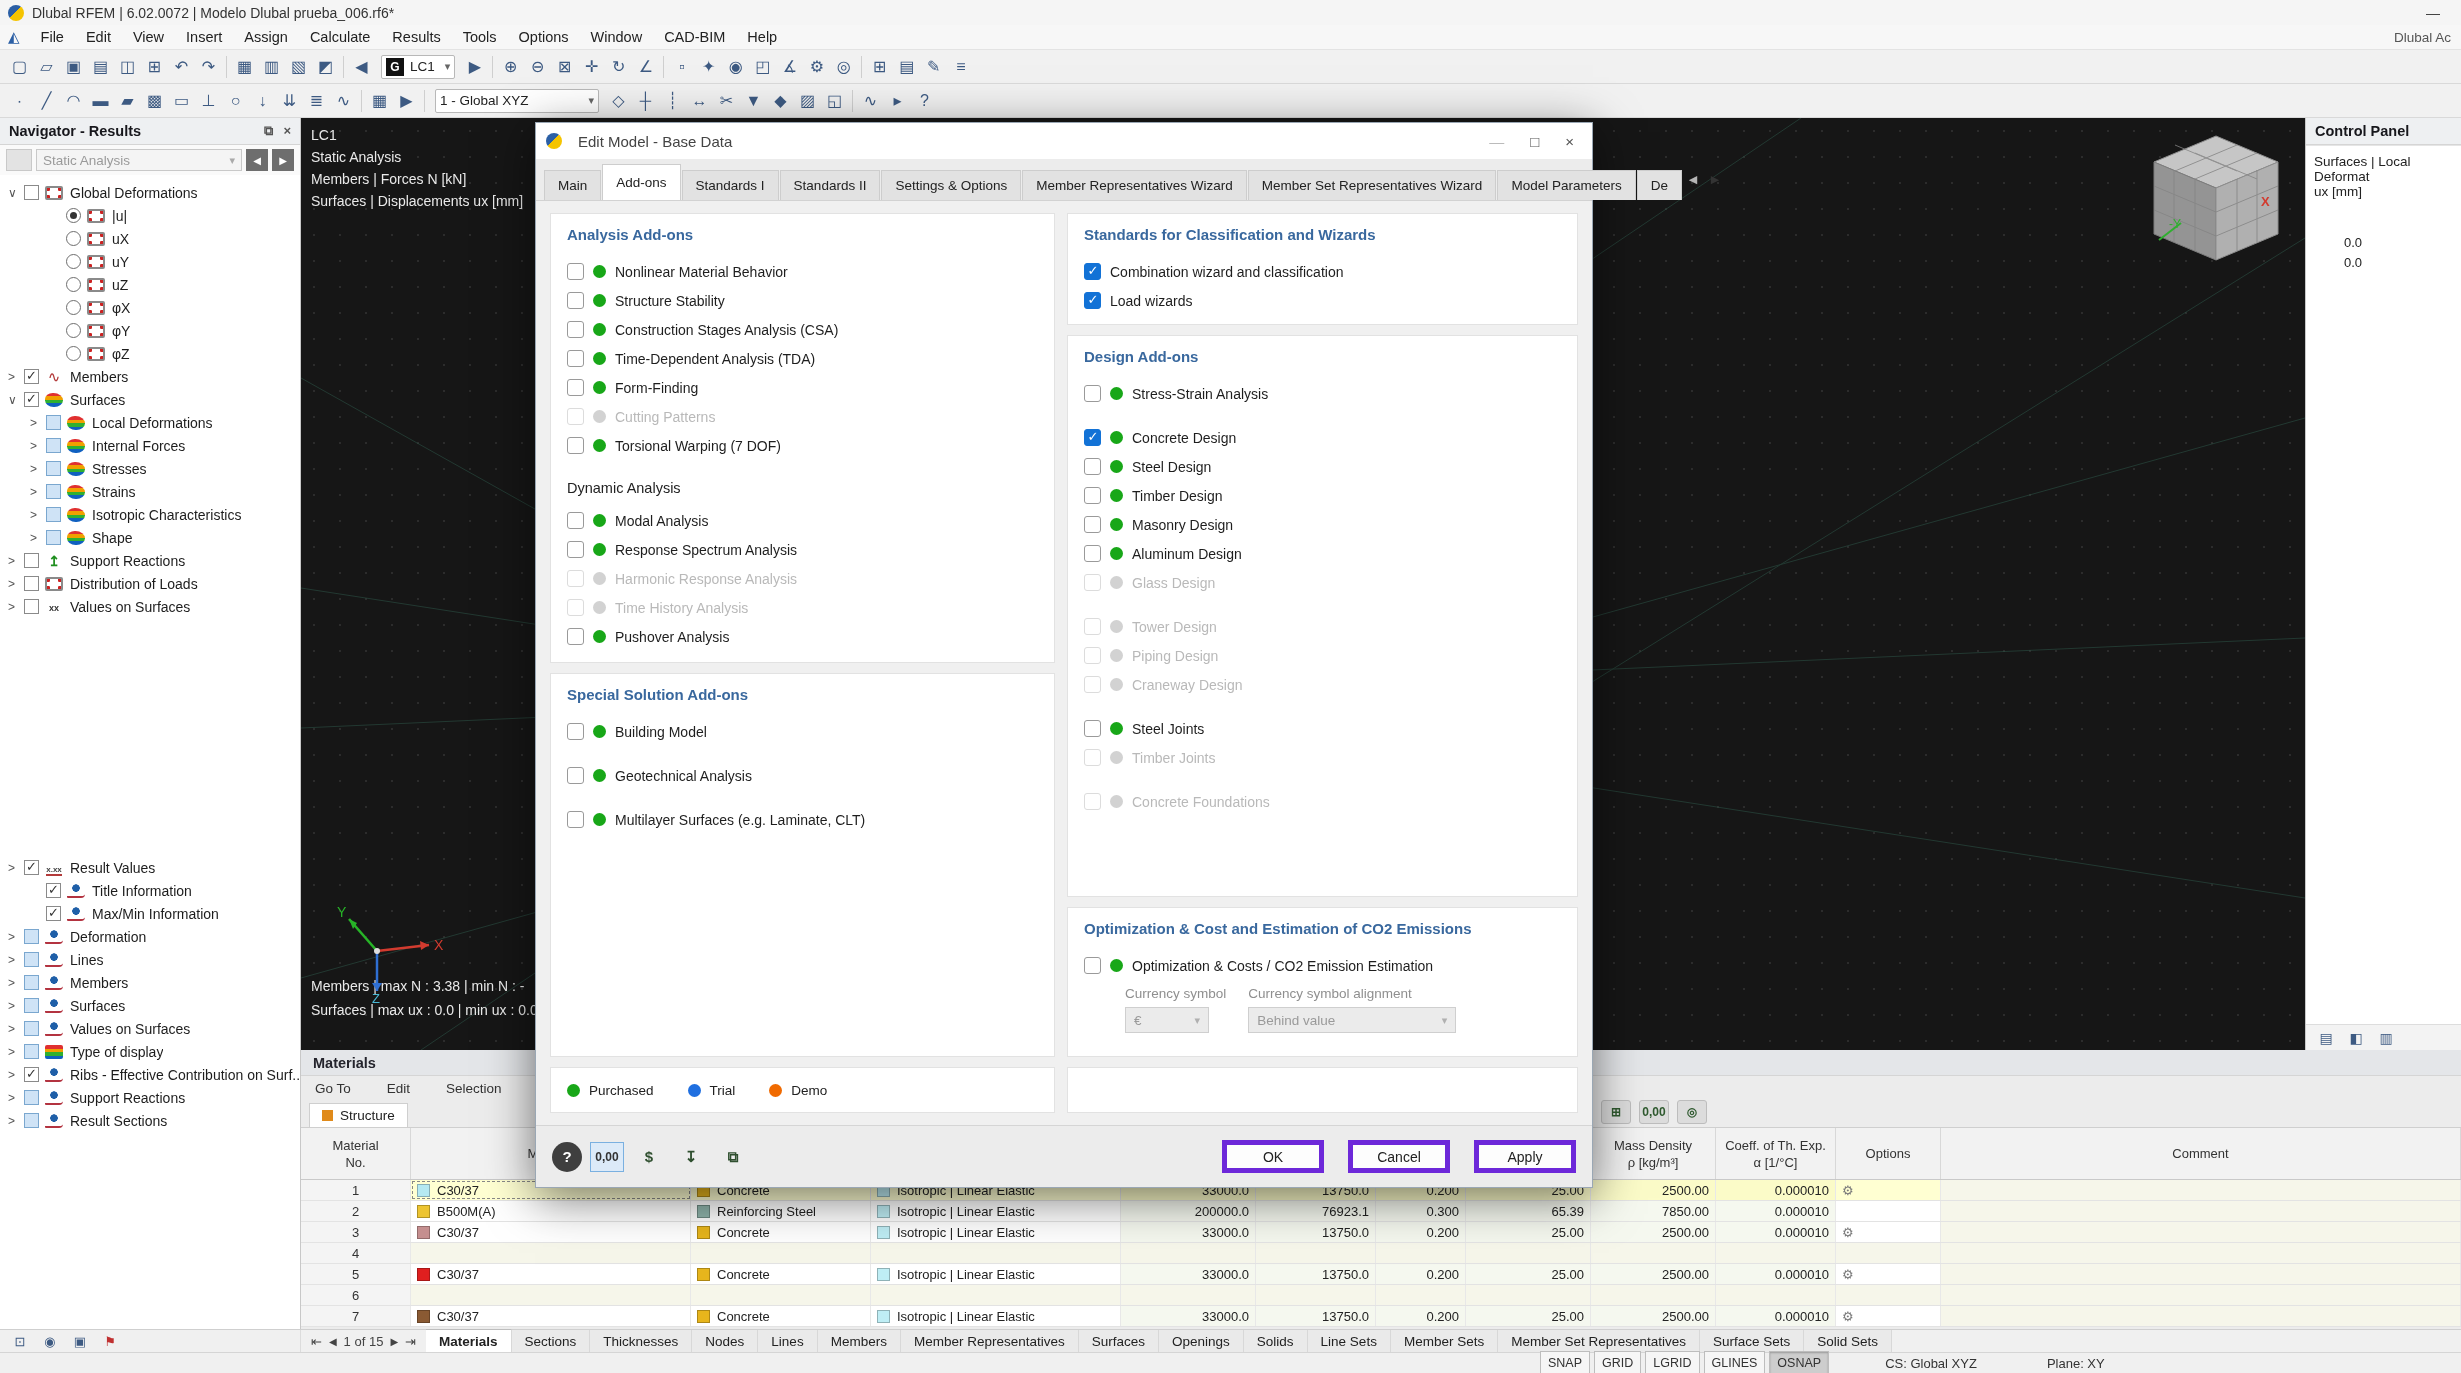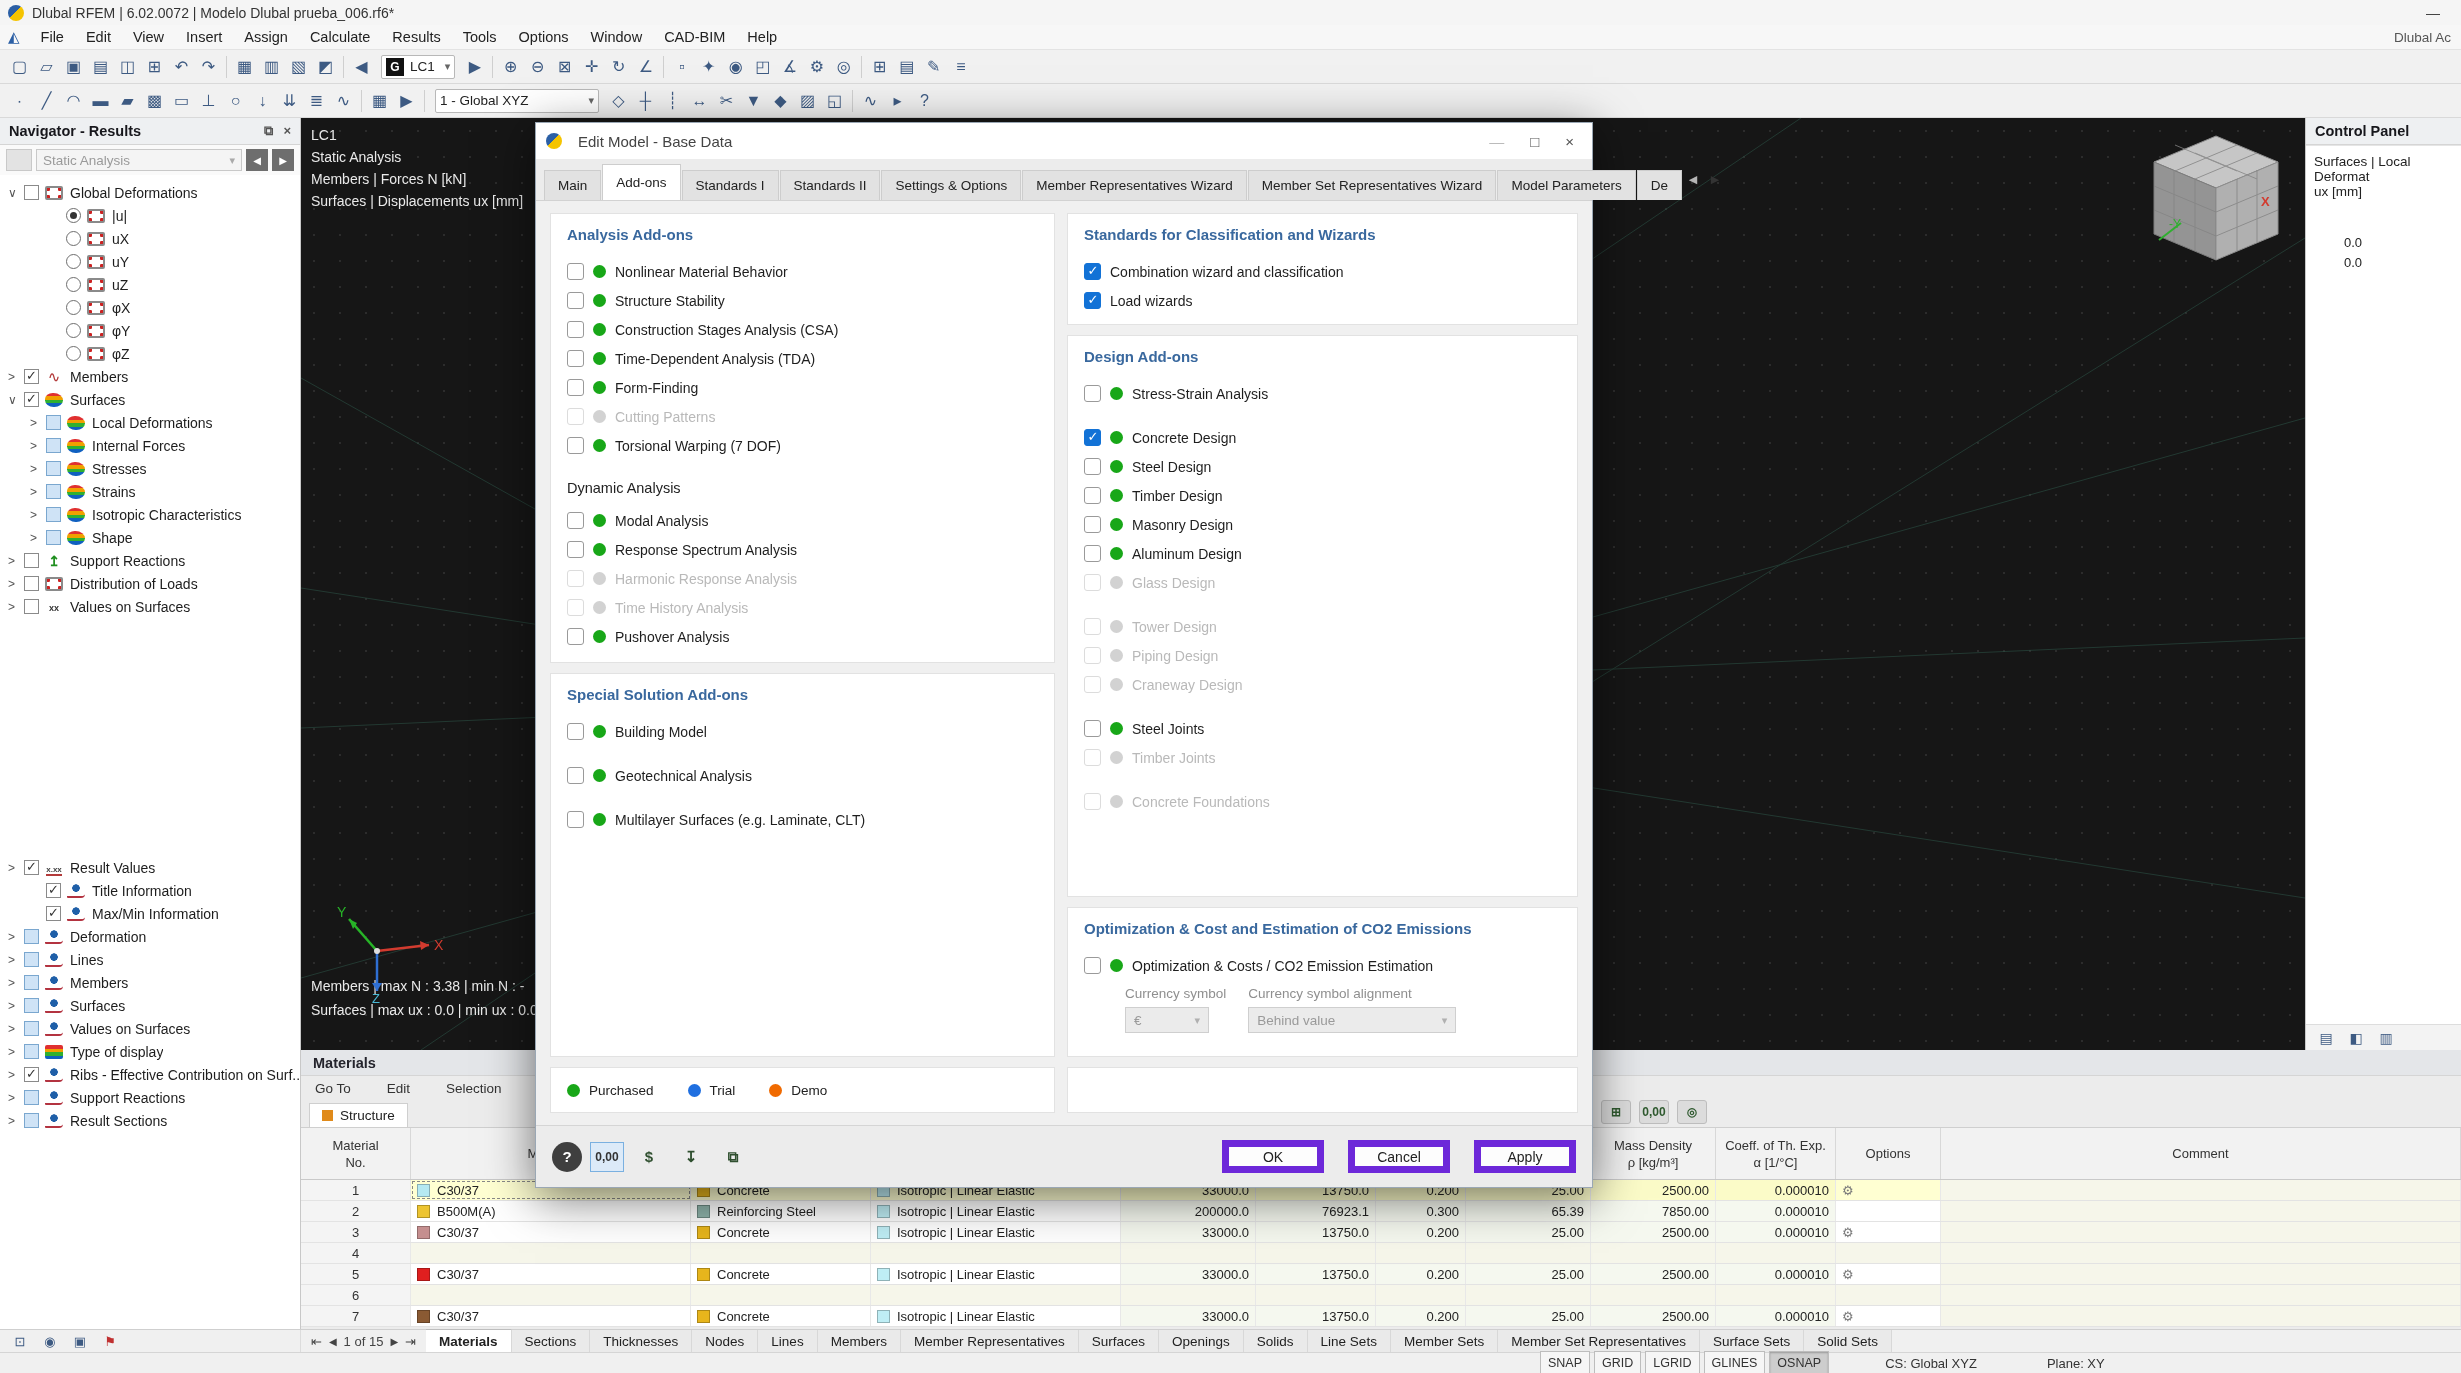--- a/index.html
+++ b/index.html
@@ -153,21 +153,21 @@
   .fselect.cur { width:84px; } .fselect.align { width:208px; }
   .legendpanel { height:46px; display:flex; align-items:center; gap:34px; padding:0 16px; }
   .litem { display:flex; align-items:center; gap:9px; font-size:13.5px; color:#222; }
   .ldot { width:13px; height:13px; border-radius:50%; }
   .emptypanel { height:46px; }
   #dlg-footer { height:62px; background:#ececec; border-top:1px solid #d5d5d5; display:flex; align-items:center; padding:0 16px; flex:none; }
   .ficon { width:34px; height:30px; border:1px solid transparent; display:flex; align-items:center; justify-content:center; font-size:15px; color:#2f4f2f; margin-right:8px; font-weight:bold; }
   .ficon.active { background:#dceaf8; border-color:#7ab0e0; color:#333; font-size:12px; }
   .ficon.help { background:#3f3f3f; color:#fff; border-radius:50%; width:30px; }
   #dlg-footer .btns { margin-left:auto; display:flex; gap:24px; }
-  .dbtn { width:102px; height:33px; background:#fdfdfd; border:7px solid #6d28d9; display:flex; align-items:center; justify-content:center; font-size:14px; color:#222; }
+  .dbtn { width:102px; height:33px; background:#fdfdfd; border:5px solid #6d28d9; display:flex; align-items:center; justify-content:center; font-size:14px; color:#222; }
 </style>
 </head>
 <body>
 
 <div id="app">
 
   <div id="titlebar">
     <span class="applogo"></span>
     <span class="ttext">Dlubal RFEM | 6.02.0072 | Modelo Dlubal prueba_006.rf6*</span>
     <span class="minbtn">—</span>

